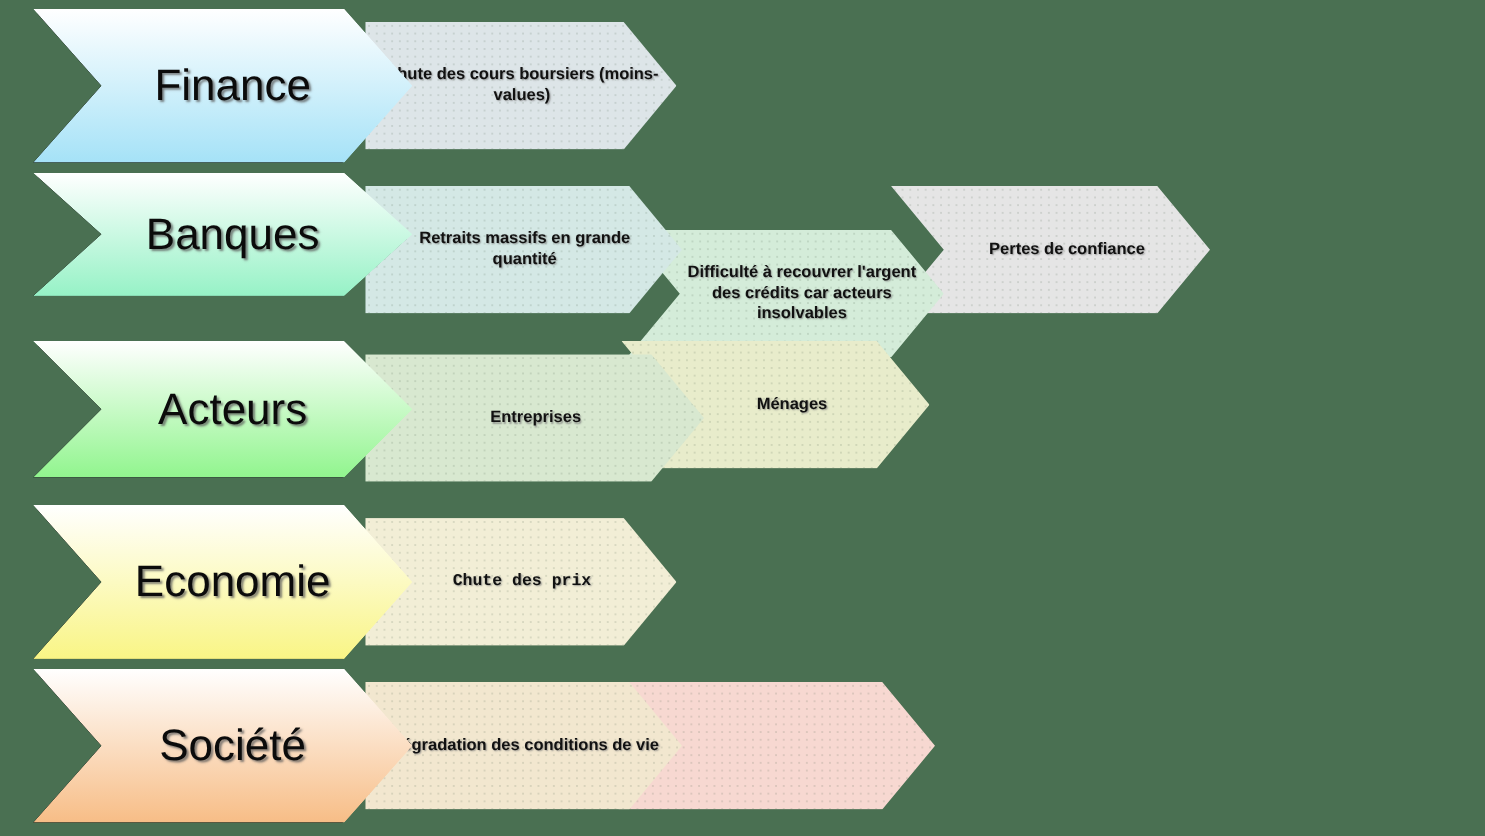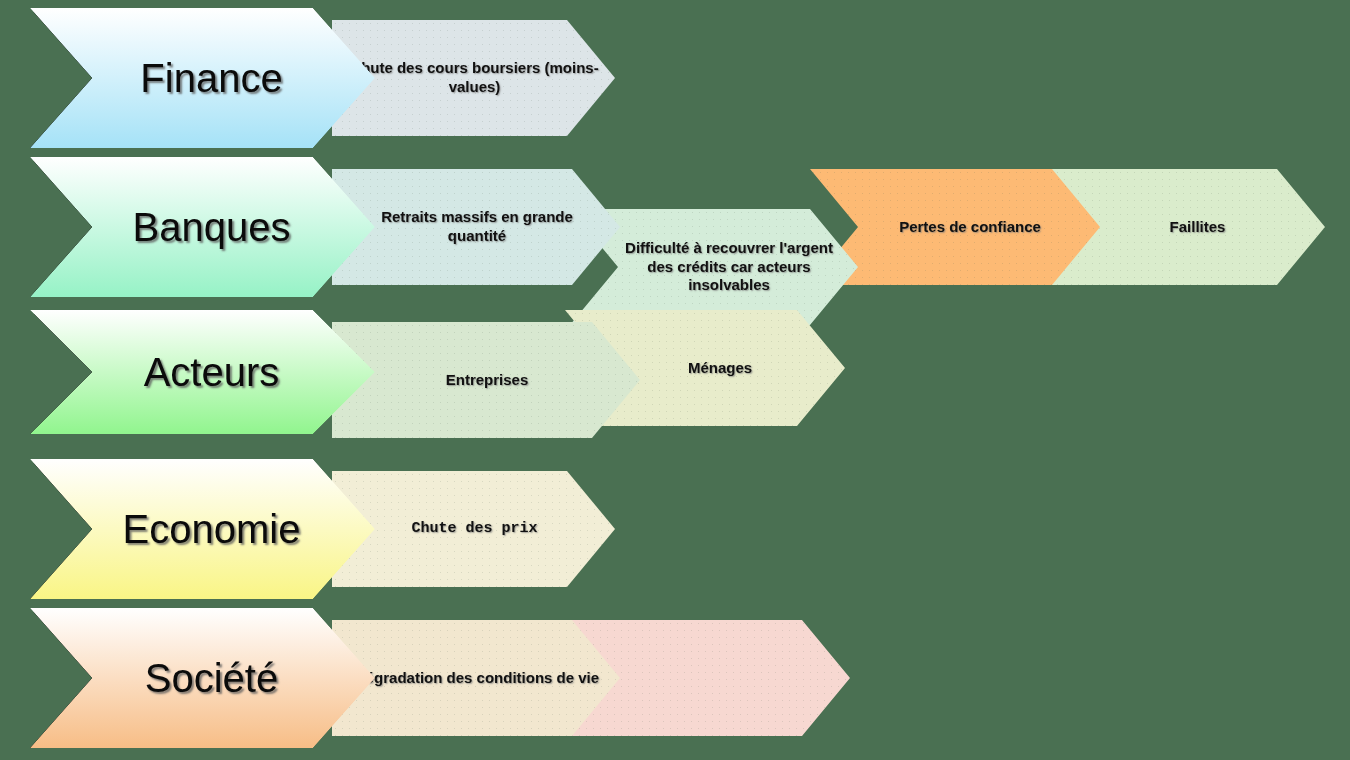--- a/index.html
+++ b/index.html
@@ -111,29 +111,25 @@
     </div>
     <div class="row" style="top: 157px; height: 140px;">
       <div class="sec-chev flat-left" style="left: 332px; width: 288px; top: 12px; height: 116px; background: rgb(212, 232, 229); z-index: 10;">
         <span class="dotfx"></span>
         <span class="sec-label">Retraits massifs en grande quantité</span>
       </div>
       <div class="sec-chev" style="left: 570px; width: 288px; top: 12px; height: 116px; background: rgb(212, 236, 217); z-index: 9; margin-top: 40px;">
         <span class="dotfx"></span>
         <span class="sec-label">Difficulté à recouvrer l'argent des crédits car acteurs insolvables</span>
       </div>
-      <div class="sec-chev" style="left: 810px; width: 290px; top: 12px; height: 116px; background: #fdba74; z-index: 8;">
+      <div class="sec-chev" style="left: 810px; width: 290px; top: 12px; height: 116px; background: #e5e5e5; z-index: 8;">
         <span class="dotfx"></span>
         <span class="sec-label">Pertes de confiance</span>
       </div>
-      <div class="sec-chev" style="left: 1040px; width: 285px; top: 12px; height: 116px; background: rgb(218, 236, 204); z-index: 7;">
-        <span class="dotfx"></span>
-        <span class="sec-label">Faillites</span>
-      </div>
-      <div class="main-chev" style="left: 30px; width: 345px; top: 0px; height: 140px; z-index: 40;">
+      <div class="main-chev" style="left: 30px; width: 345px; top: 0px; height: 112px; z-index: 40;">
         <span class="shadow-layer" style="transform: translate(-5px, 4px);"></span>
         <span class="fill-layer" style="background: linear-gradient(rgb(255, 255, 255) 0%, rgb(150, 242, 198) 100%);"></span>
         <span class="main-label">Banques</span>
       </div>
     </div>
     <div class="row" style="top: 310px; height: 140px;">
       <div class="sec-chev flat-left" style="left: 332px; width: 308px; top: 12px; height: 116px; background: rgb(216, 232, 208); z-index: 10;">
         <span class="dotfx"></span>
         <span class="sec-label">Entreprises</span>
       </div>

